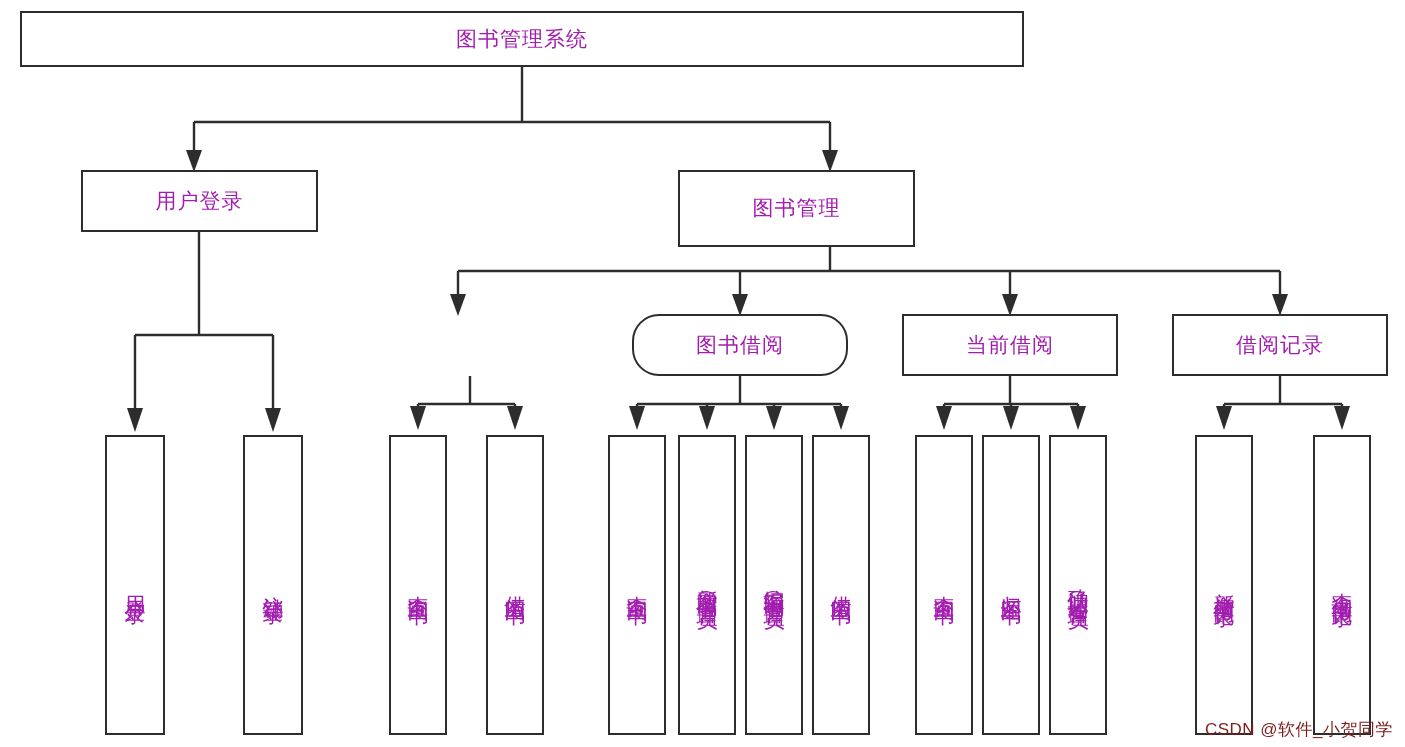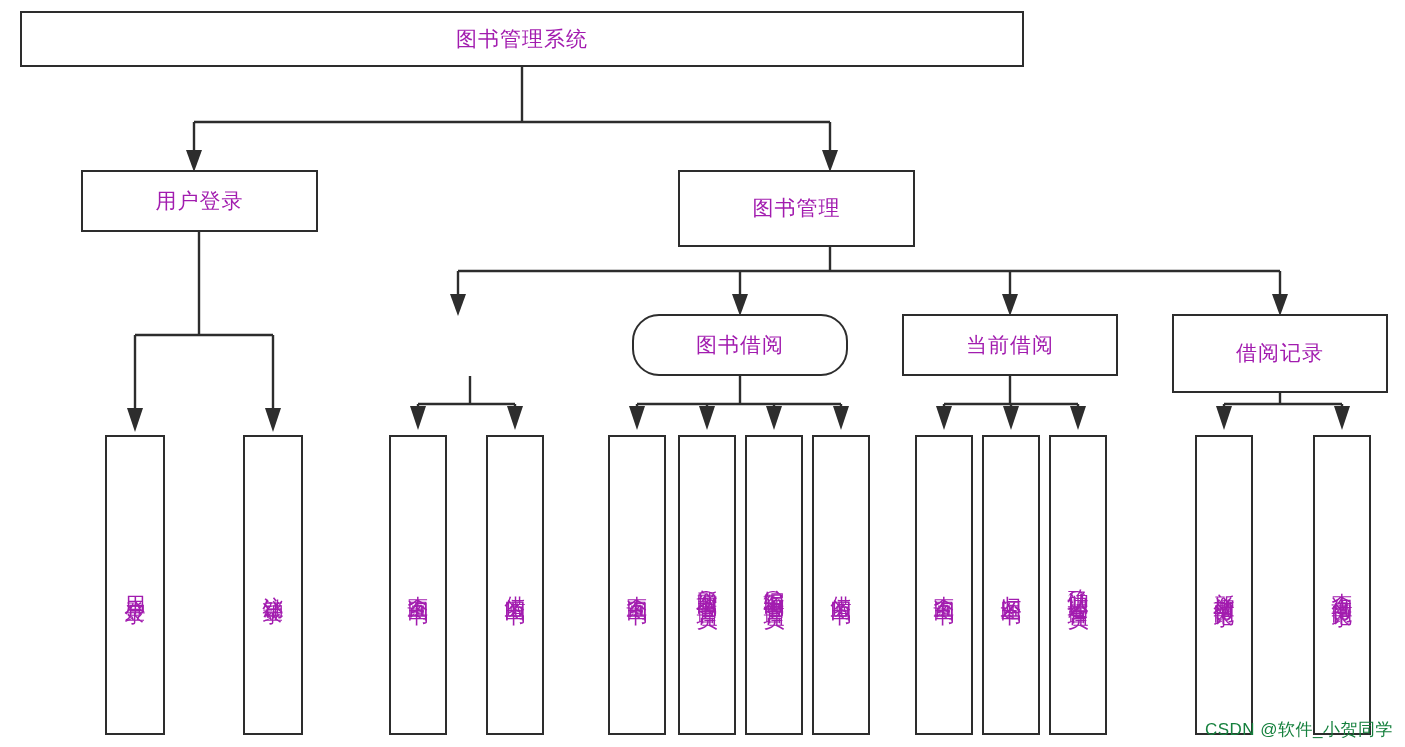--- a/index.html
+++ b/index.html
@@ -51,21 +51,21 @@
     top: 0;
     width: 1405px;
     height: 747px;
     pointer-events: none;
   }
   .wm {
     position: absolute;
     right: 12px;
     bottom: 6px;
     font-size: 17px;
-    color: #15803d;
+    color: #7f1d1d;
     white-space: nowrap;
     letter-spacing: 0.5px;
   }
 </style>
 </head>
 <body>
 
 <div id="canvas">
 
   <svg class="links" viewBox="0 0 1405 747">
@@ -156,21 +156,21 @@
   <div class="node h" id="n-l2-1" style="left: 678px; top: 170px; width: 237px; height: 77px;">
     <span>图书管理</span>
   </div>
 
   <div class="node h" id="n-l3-1" style="left: 632px; top: 314px; width: 216px; height: 62px; border-radius: 27px;">
     <span>图书借阅</span>
   </div>
   <div class="node h" id="n-l3-2" style="left: 902px; top: 314px; width: 216px; height: 62px;">
     <span>当前借阅</span>
   </div>
-  <div class="node h" id="n-l3-3" style="left: 1172px; top: 314px; width: 216px; height: 79px;">
+  <div class="node h" id="n-l3-3" style="left: 1172px; top: 314px; width: 216px; height: 62px;">
     <span>借阅记录</span>
   </div>
 
   <div class="node v" id="n-lf-0" style="left: 105px; top: 435px; width: 60px; height: 300px;">
     <span class="vtext">用户登录</span>
   </div>
   <div class="node v" id="n-lf-1" style="left: 243px; top: 435px; width: 60px; height: 300px;">
     <span class="vtext">注销登录</span>
   </div>
   <div class="node v" id="n-lf-2" style="left: 389px; top: 435px; width: 58px; height: 300px;">

